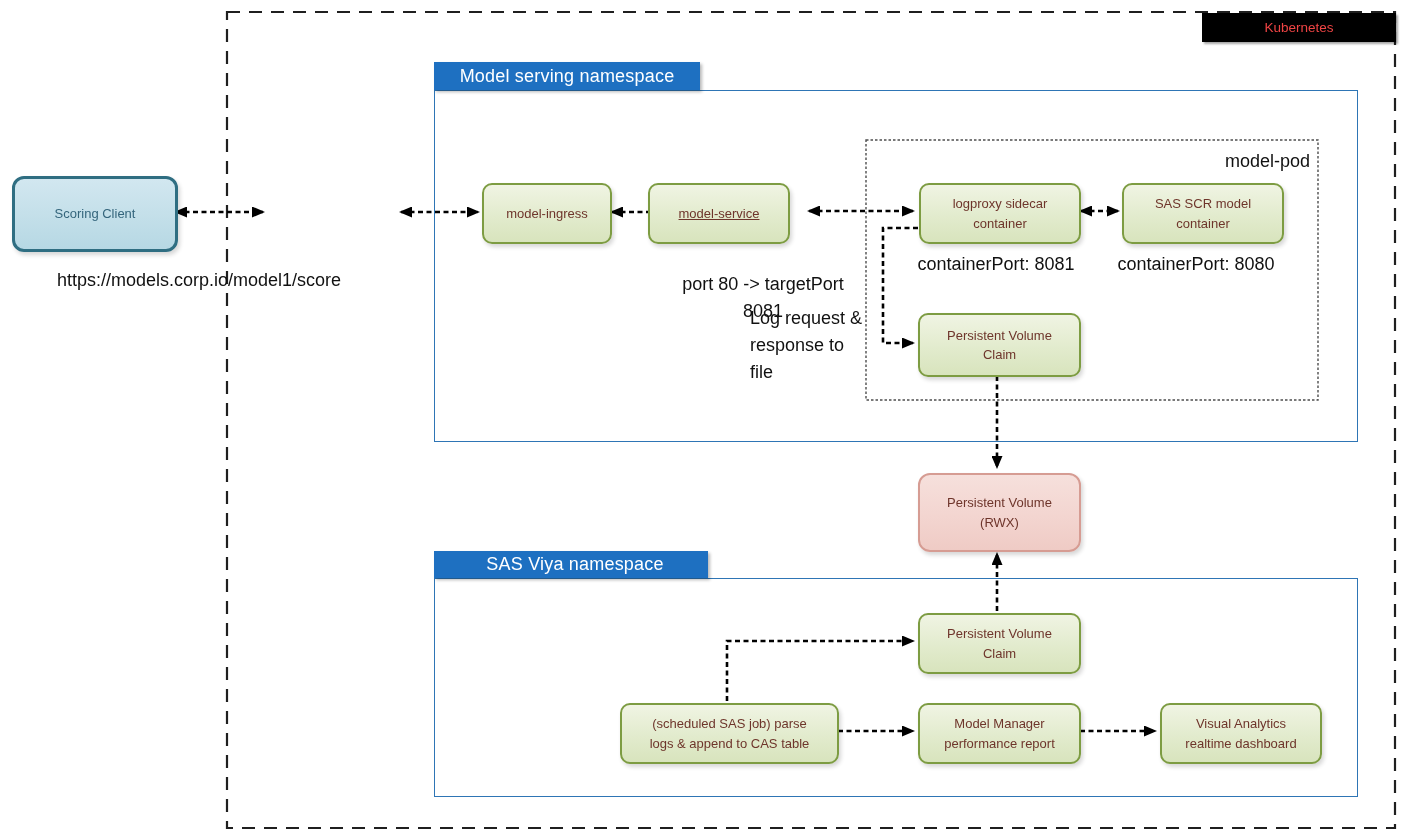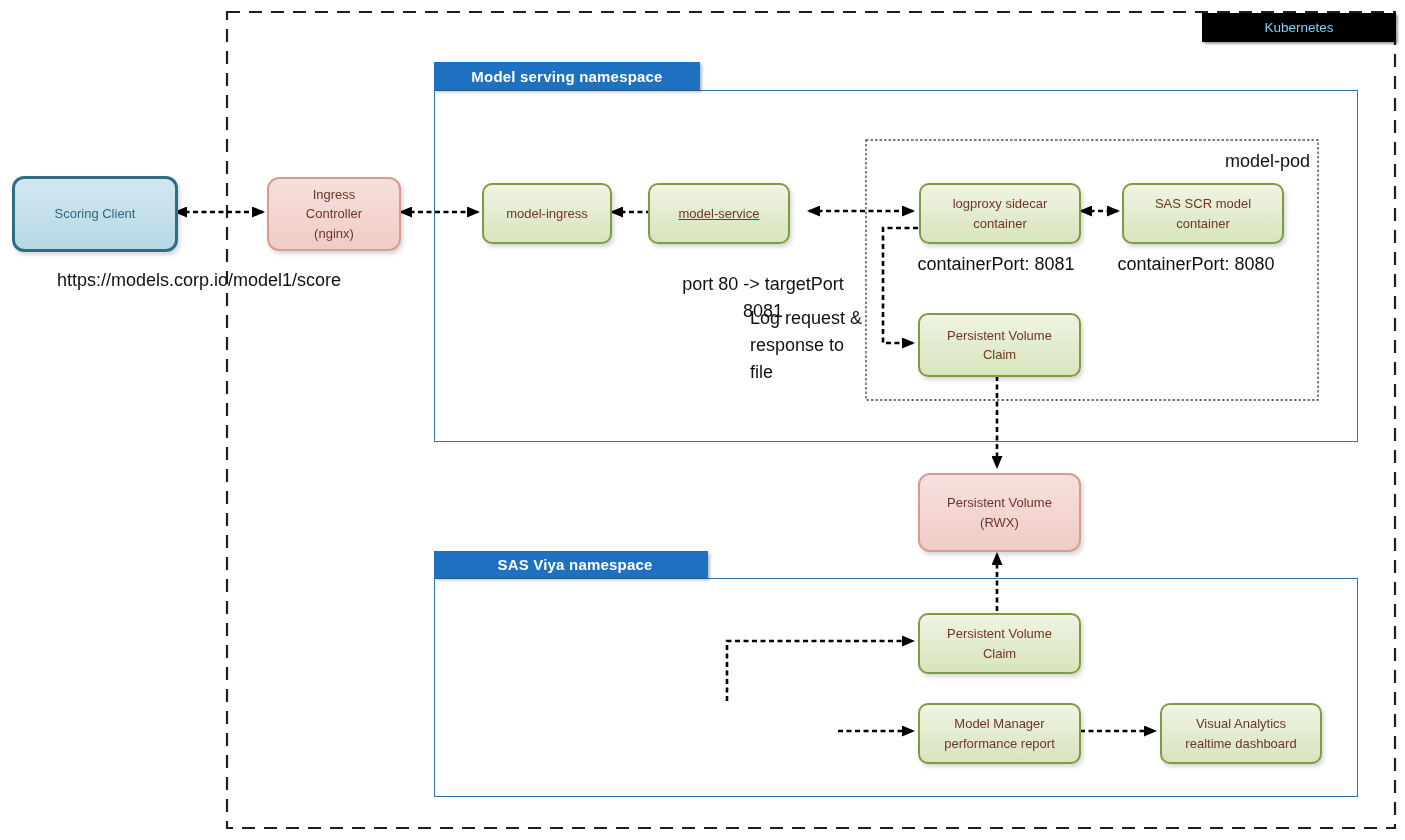--- a/index.html
+++ b/index.html
@@ -7,23 +7,22 @@
     position:relative;width:1405px;height:840px;background:#ffffff;overflow:hidden;
     font-family:"Liberation Sans","DejaVu Sans",sans-serif;
   }
   svg.overlay{position:absolute;left:0;top:0;width:1405px;height:840px;z-index:2;}
   .ns-box{
     position:absolute;border:1.3px solid #2e75b5;background:transparent;z-index:1;
   }
   .ns-tab{
     position:absolute;background:#1e70c1;color:#ffffff;z-index:3;
     display:flex;align-items:center;justify-content:center;
-    font-size:15px;letter-spacing:.2px;
+    font-size:18px;letter-spacing:.2px;
     box-shadow:2px 2px 3px rgba(0,0,0,0.28);
-    font-weight:bold;
   }
   .node{
     position:absolute;z-index:4;border-radius:10px;
     display:flex;align-items:center;justify-content:center;text-align:center;
     white-space:pre-line;font-size:13px;line-height:1.5;
     box-shadow:2px 3px 4px rgba(0,0,0,0.16);
   }
   .node-green{
     background:linear-gradient(180deg,#f0f4e3 0%,#e2ebcd 55%,#d8e4bd 100%);
     border:2.5px solid #7d9c42;color:#6e352b;
@@ -34,21 +33,21 @@
   }
   .node-blue{
     background:linear-gradient(180deg,#d2e7f0 0%,#c3dfe9 55%,#b6d8e4 100%);
     border:3px solid #2f6e82;color:#34657c;border-radius:12px;
   }
   .annot{
     position:absolute;z-index:4;color:#111111;font-size:18px;line-height:1.5;
     white-space:pre-line;
   }
   .k8s-label{
-    position:absolute;z-index:5;background:#000000;color:#7dd3fc;
+    position:absolute;z-index:5;background:#000000;color:#ef4444;
     display:flex;align-items:center;justify-content:center;font-size:13.5px;
     box-shadow:2px 2px 2px rgba(0,0,0,0.35);
   }
 </style>
 </head>
 <body>
 
 <div id="stage">
 
   <div class="ns-box" style="left:434px;top:90px;width:922px;height:350px;"></div>
@@ -89,43 +88,42 @@
   <div class="ns-tab" style="left:434px;top:551px;width:266px;height:27px;padding-left:8px;">
     <span>SAS Viya namespace</span>
   </div>
 
   <div class="k8s-label" style="left:1202px;top:13px;width:194px;height:29px;">
     <span>Kubernetes</span>
   </div>
 
   <div class="node node-blue" style="left:12px;top:176px;width:160px;height:70px;">Scoring Client</div>
 
-  <div class="node node-pink" style="left:267px;top:177px;width:130px;height:70px;">Ingress
-Controller
-(nginx)</div>
 
   <div class="node node-green" style="left:482px;top:183px;width:126px;height:57px;">model-ingress</div>
 
   <div class="node node-green" style="left:648px;top:183px;width:138px;height:57px;text-decoration:underline;">model-service</div>
 
   <div class="node node-green" style="left:919px;top:183px;width:158px;height:57px;">logproxy sidecar
 container</div>
 
   <div class="node node-green" style="left:1122px;top:183px;width:158px;height:57px;">SAS SCR model
 container</div>
 
   <div class="node node-green" style="left:918px;top:313px;width:159px;height:60px;">Persistent Volume
 Claim</div>
 
   <div class="node node-pink" style="left:918px;top:473px;width:159px;height:75px;">Persistent Volume
 (RWX)</div>
 
   <div class="node node-green" style="left:918px;top:613px;width:159px;height:57px;">Persistent Volume
 Claim</div>
 
+  <div class="node node-green" style="left:620px;top:703px;width:215px;height:57px;">(scheduled SAS job) parse
+logs &amp; append to CAS table</div>
 
   <div class="node node-green" style="left:1160px;top:703px;width:158px;height:57px;">Visual Analytics
 realtime dashboard</div>
 
   <div class="node node-green" style="left:918px;top:703px;width:159px;height:57px;">Model Manager
 performance report</div>
 
   <div class="annot" style="left:19px;top:267px;width:360px;text-align:center;">https://models.corp.io/model1/score</div>
 
   <div class="annot" style="left:663px;top:251px;width:200px;text-align:center;margin-top:20px;">port 80 -&gt; targetPort 8081</div>

